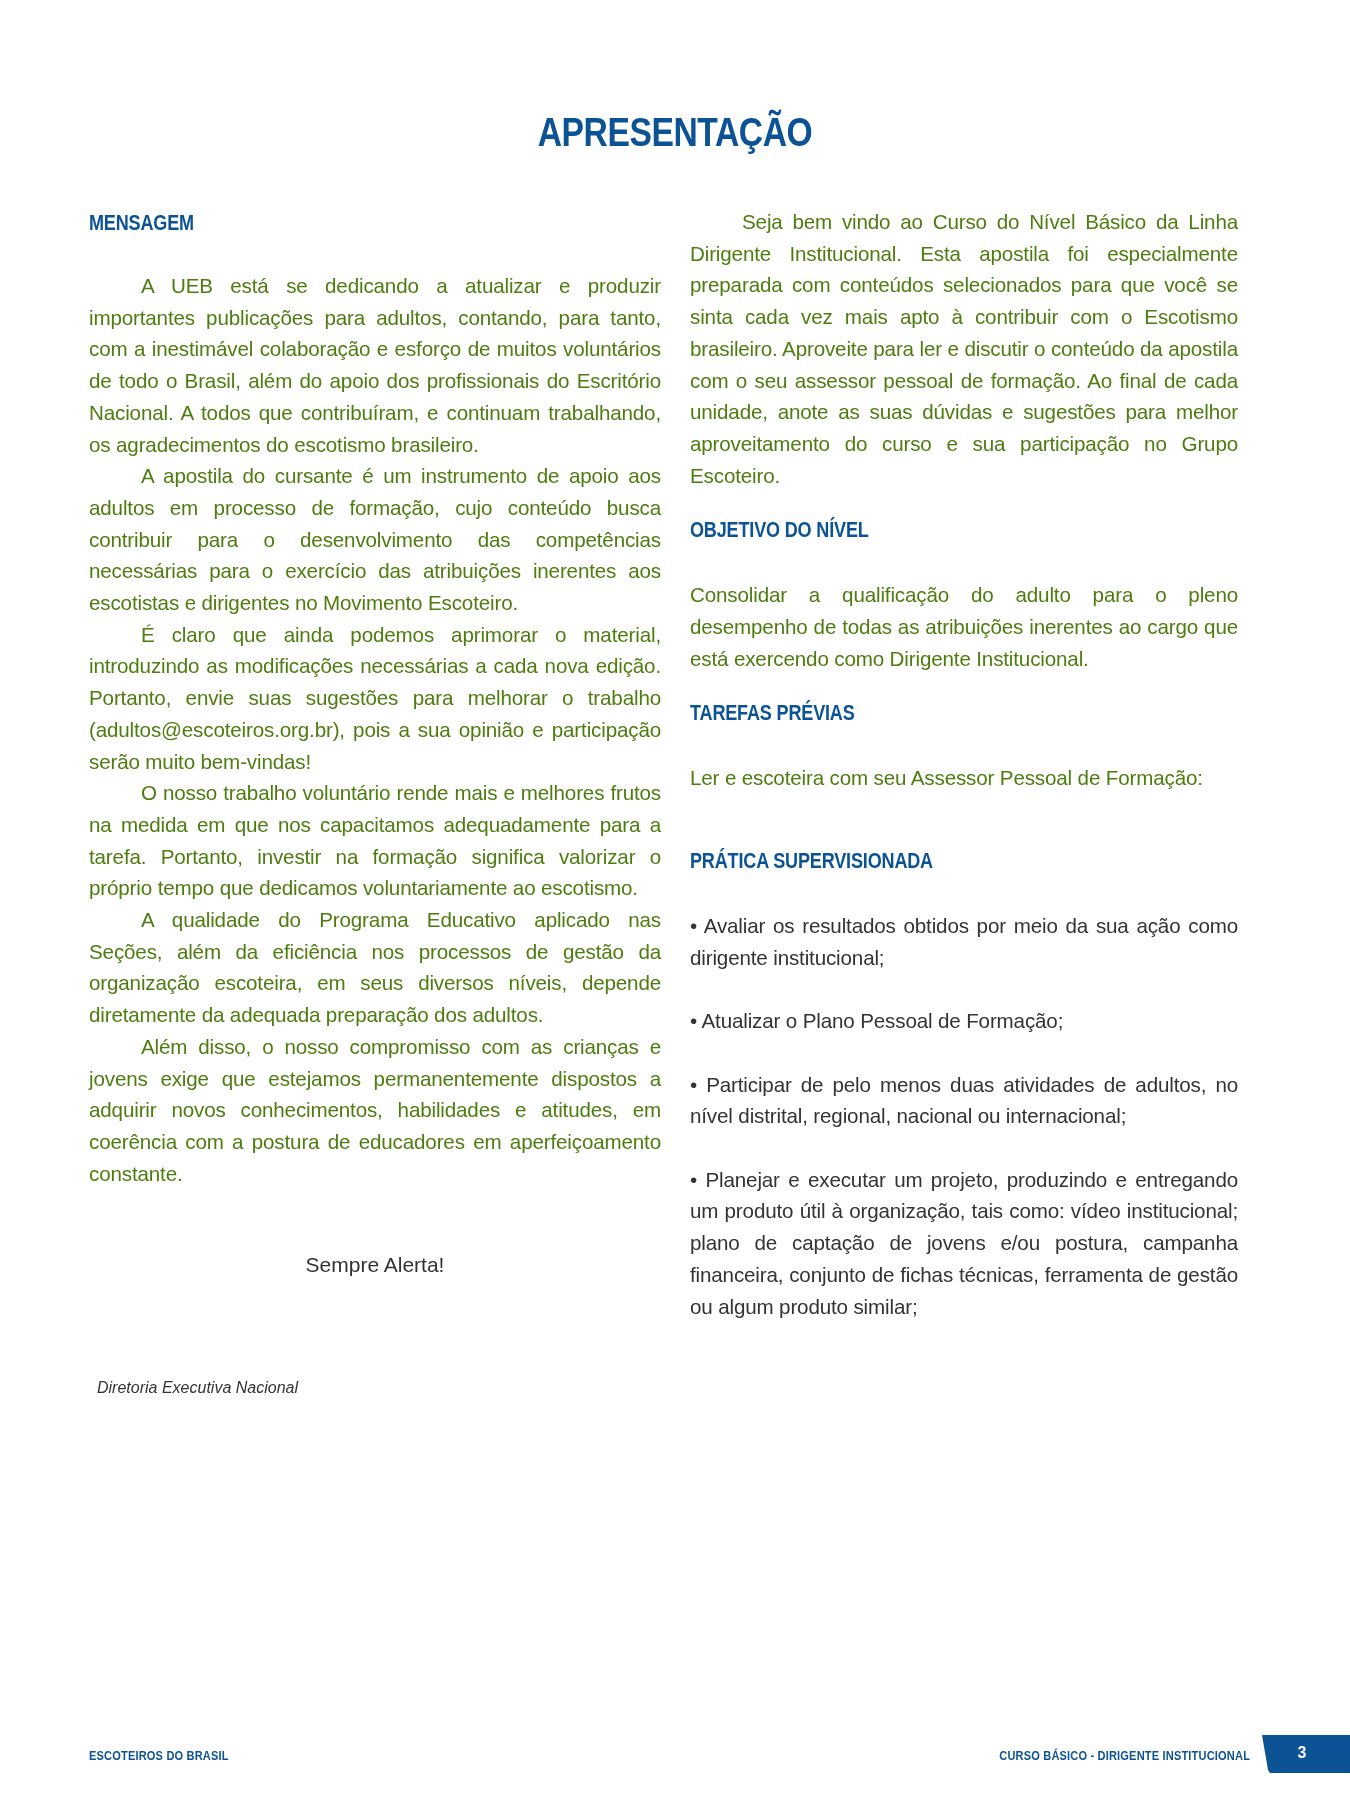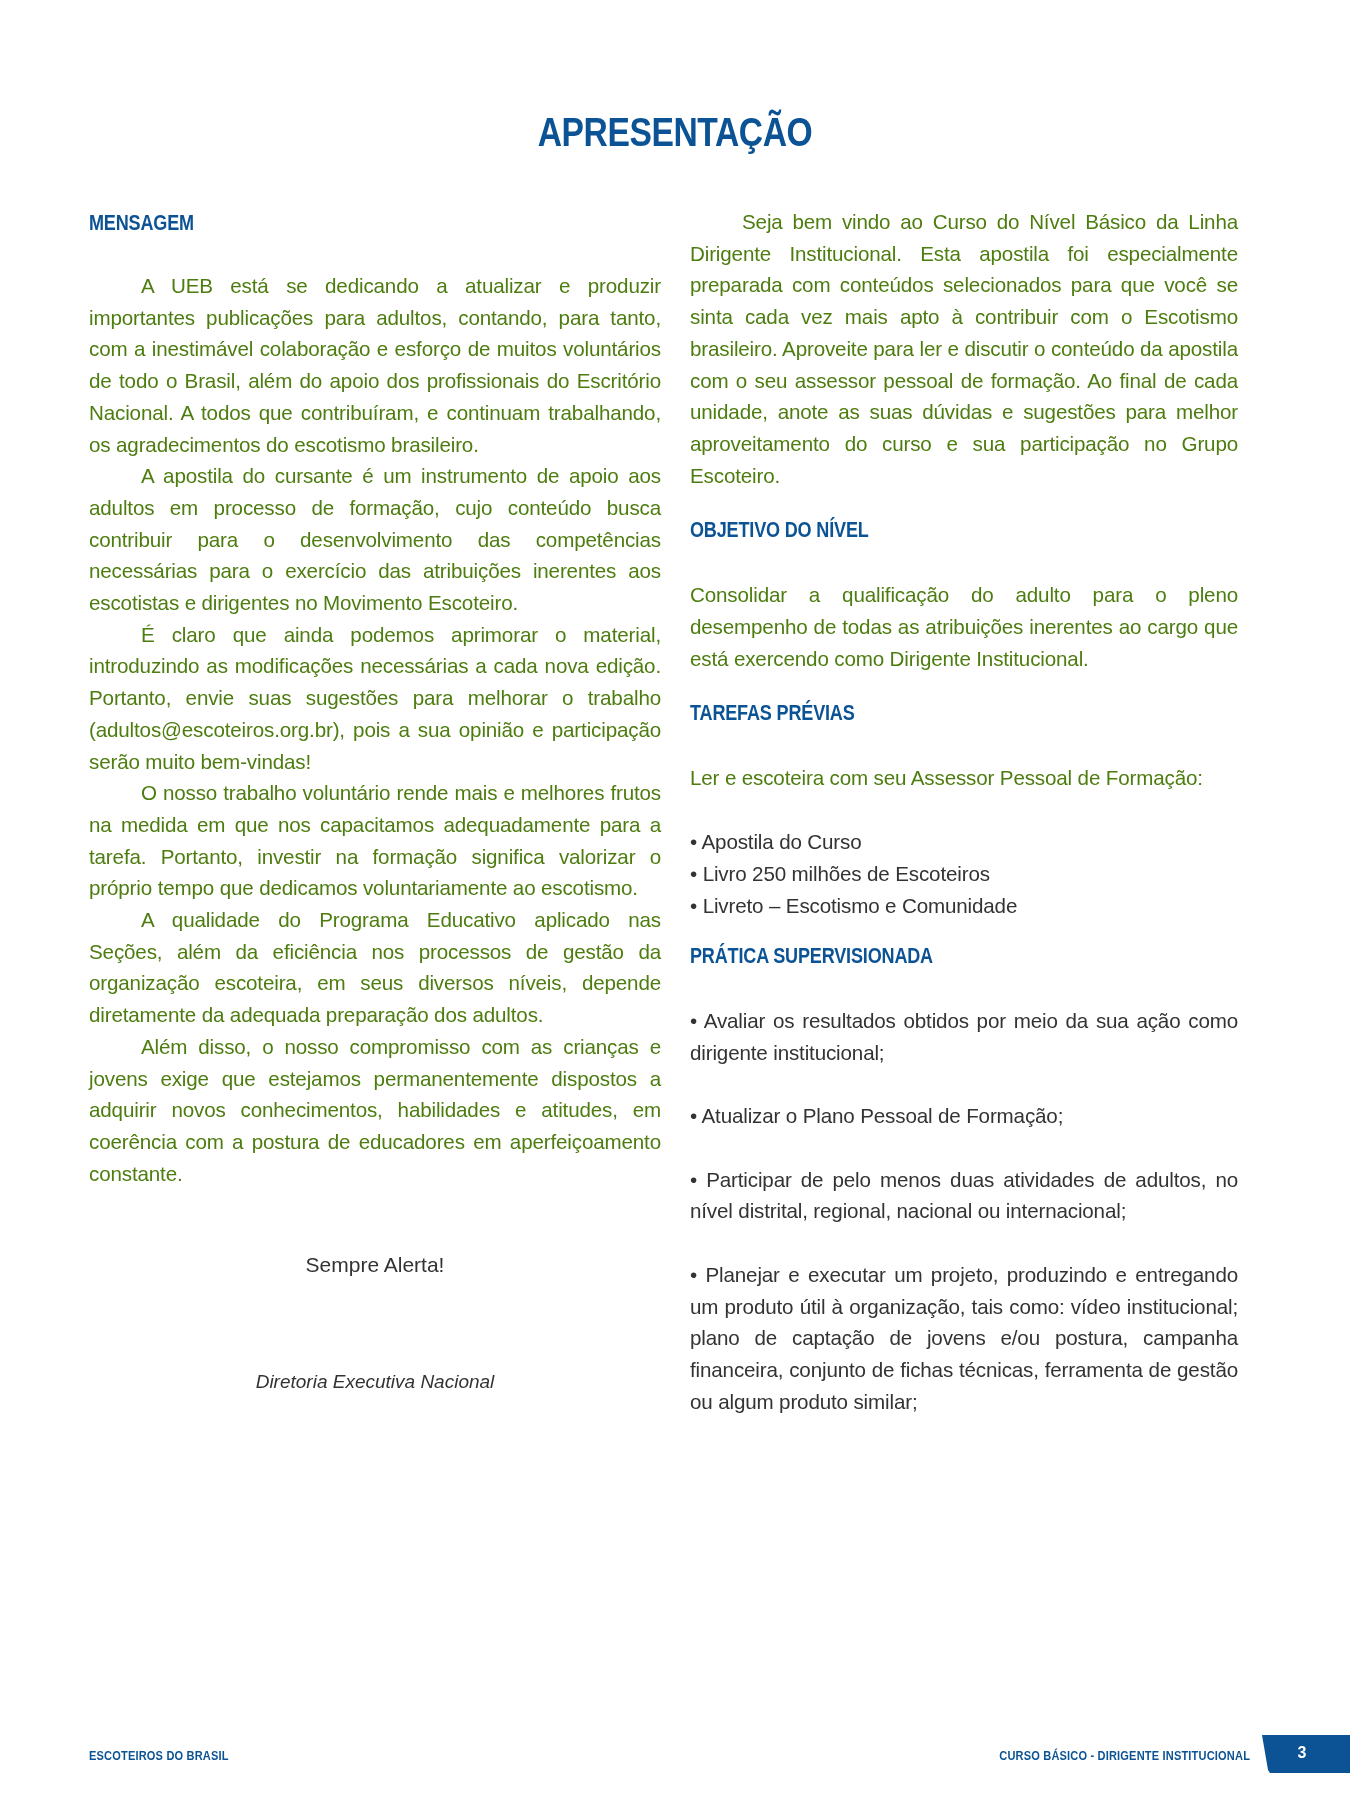--- a/index.html
+++ b/index.html
@@ -12,21 +12,21 @@
   .col-left { left: 89px; }
   .col-right { left: 690px; width: 548px; }
   .heading { font-weight: bold; font-size: 22px; color: #0b5394; transform: scaleX(0.82);
              transform-origin: 0 50%; white-space: nowrap; letter-spacing: -0.2px; margin: 0; height: 30px; }
   .body-text { font-size: 20.6px; line-height: 31.7px; text-align: justify; margin: 0; color: #4d7c0f; letter-spacing: -0.15px; }
   .indent { text-indent: 52px; }
   .gap { height: 32px; }
   .list { margin: 0; padding: 0; list-style: none; }
   .list li { font-size: 20.6px; line-height: 31.7px; text-align: justify; color: #333335; letter-spacing: -0.15px; }
   .signoff { text-align: center; font-weight: normal; font-size: 21px; margin: 0; padding-left: 0; }
-  .signature { text-align: center; font-style: italic; font-size: 19px; margin: 0; }
+  .signature { text-align: left; font-style: italic; font-size: 16px; margin: 8px; }
   .footer-left { position: absolute; left: 89px; top: 1748px; font-size: 13px; font-weight: bold;
                  color: #0b5394; letter-spacing: 0.2px; transform: scaleX(0.85); transform-origin: 0 50%; }
   .footer-right { position: absolute; right: 100px; top: 1748px; font-size: 13px; font-weight: bold;
                   color: #0b5394; letter-spacing: 0.2px; transform: scaleX(0.85); transform-origin: 100% 50%; }
   .page-tab { position: absolute; left: 1262px; top: 1735px; width: 100px; height: 38px; background: #0b5394;
               clip-path: polygon(0 0, 100% 0, 100% 100%, 8% 100%, 6% 92%); border-radius: 0 0 0 6px; }
   .page-num { position: absolute; left: 1292px; top: 1744px; width: 20px; text-align: center; font-weight: bold;
               color: #ffffff; font-size: 16px; }
 </style>
 </head>
@@ -53,25 +53,20 @@
   <p class="body-text indent" style="margin-top:-4px">Seja bem vindo ao Curso do Nível Básico da Linha Dirigente Institucional. Esta apostila foi especialmente preparada com conteúdos selecionados para que você se sinta cada vez mais apto à contribuir com o Escotismo brasileiro. Aproveite para ler e discutir o conteúdo da apostila com o seu assessor pessoal de formação. Ao final de cada unidade, anote as suas dúvidas e sugestões para melhor aproveitamento do curso e sua participação no Grupo Escoteiro.</p>
   <div style="height:26px"></div>
   <h2 class="heading">OBJETIVO DO NÍVEL</h2>
   <div style="height:32px"></div>
   <p class="body-text">Consolidar a qualificação do adulto para o pleno desempenho de todas as atribuições inerentes ao cargo que está exercendo como Dirigente Institucional.</p>
   <div style="height:26px"></div>
   <h2 class="heading">TAREFAS PRÉVIAS</h2>
   <div style="height:32px"></div>
   <p class="body-text">Ler e escoteira com seu Assessor Pessoal de Formação:</p>
   <div class="gap"></div>
-  <ul class="list">
-    <li>• Apostila do Curso</li>
-    <li>• Livro 250 milhões de Escoteiros</li>
-    <li>• Livreto – Escotismo e Comunidade</li>
-  </ul>
   <div style="height:22px"></div>
   <h2 class="heading">PRÁTICA SUPERVISIONADA</h2>
   <div style="height:32px"></div>
   <ul class="list">
     <li>• Avaliar os resultados obtidos por meio da sua ação como dirigente institucional;</li>
     <li style="height:31.7px"></li>
     <li>• Atualizar o Plano Pessoal de Formação;</li>
     <li style="height:31.7px"></li>
     <li>• Participar de pelo menos duas atividades de adultos, no nível distrital, regional, nacional ou internacional;</li>
     <li style="height:31.7px"></li>

